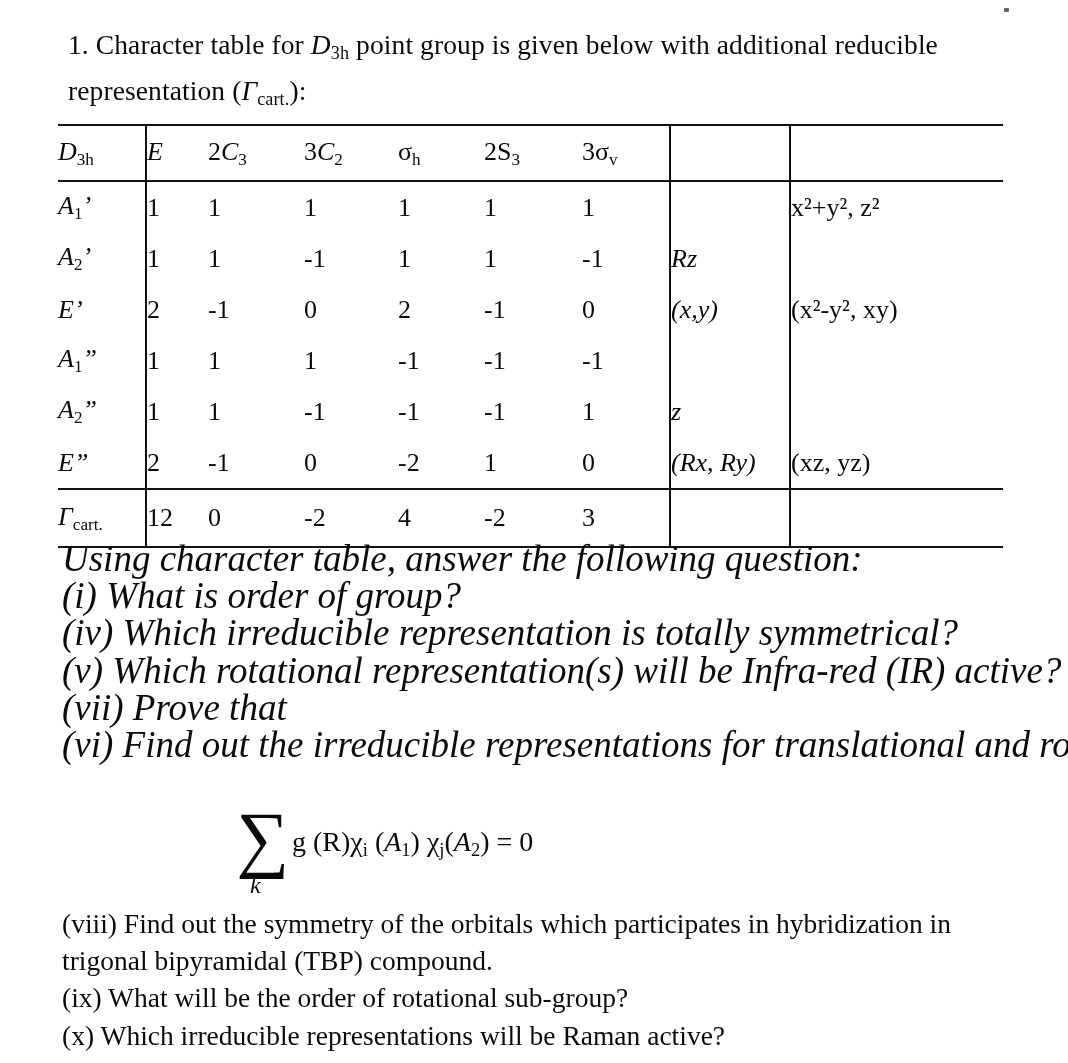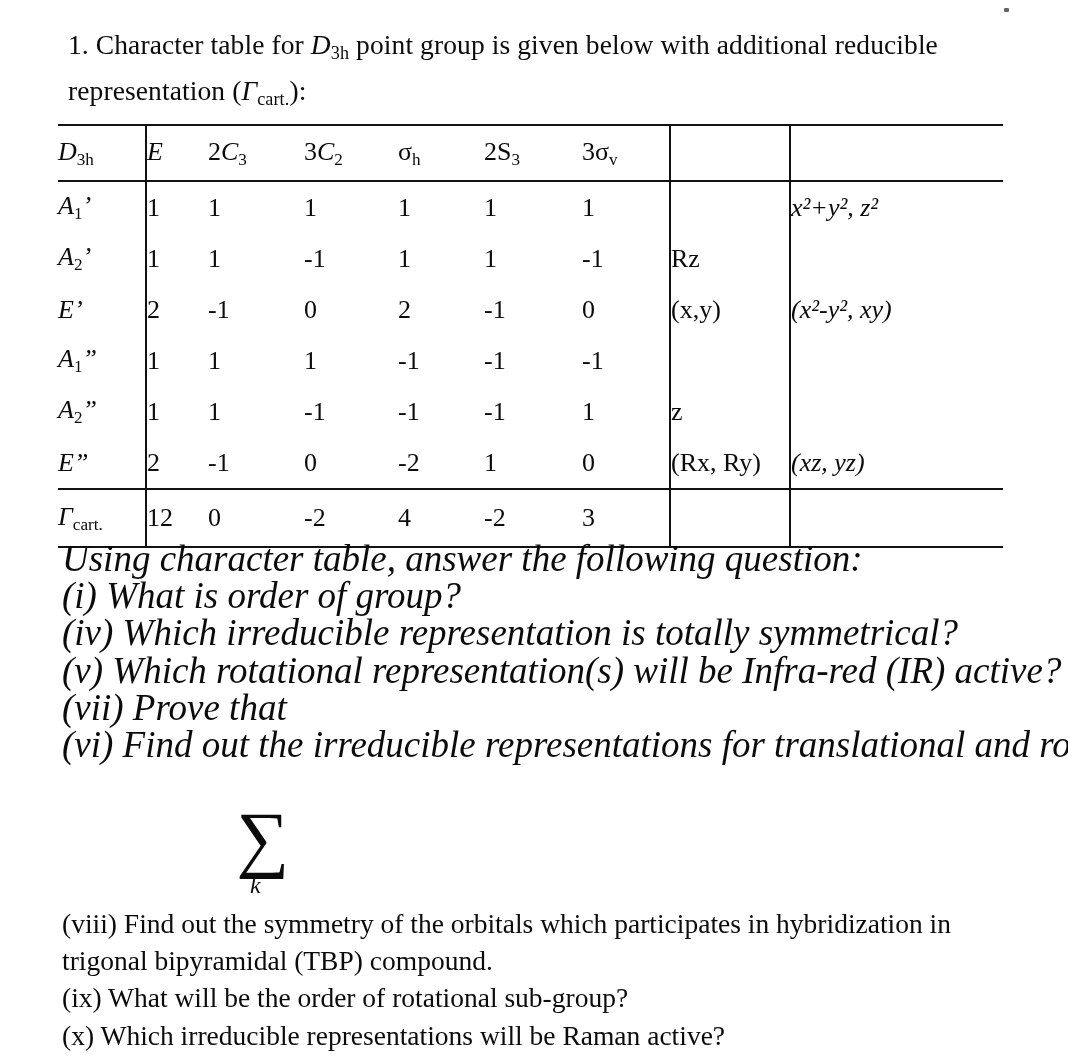--- a/index.html
+++ b/index.html
@@ -81,22 +81,22 @@
 
   
   .row-head td { border-top: 2.6px solid #121212; border-bottom: 2.2px solid #121212; }
   .row-head td.sym { border-bottom: 2.2px solid #121212; }
   .row-gamma td { border-top: 2.2px solid #121212; border-bottom: 2.2px solid #121212; }
 
   td.vleft  { border-left: 2.2px solid #121212; }
 
   .sym  { font-style: italic; padding-left: 6px; }
   .num  { padding-left: 14px; }
-  .lin  { padding-left: 12px; }
-  .quad { padding-left: 12px; font-style: italic; }
+  .lin  { padding-left: 12px; font-style: italic; }
+  .quad { padding-left: 12px; }
 
   tr.data td { height: 51px; }
   tr.row-head td { height: 54px; }
   tr.row-gamma td { height: 56px; }
 
   
   .questions {
     position: absolute;
     left: 62px;
     top: 540px;
@@ -286,20 +286,21 @@
     <span class="q">(v) Which rotational representation(s) will be Infra-red (IR) active?</span>
     <span class="q">(vii) Prove that</span>
     <span class="q">(vi) Find out the irreducible representations for translational and rotational motions.</span>
   </div>
 
   <div class="formula">
     <span class="sigma-group">
       <span class="sigma">∑</span>
       <span class="sigma-sub">k</span>
     </span>
+    <span class="formula-body"><span>g (R)</span><span>χ</span><sub class="sb">i</sub><span> (</span><i class="it">A</i><sub class="sb">1</sub><span>) </span><span>χ</span><sub class="sb">j</sub><span>(</span><i class="it">A</i><sub class="sb">2</sub><span>)</span><span> = 0</span></span>
   </div>
 
   <div class="questions-tail">
     <span class="q">(viii) Find out the symmetry of the orbitals which participates in hybridization in</span>
     <span class="q">trigonal bipyramidal (TBP) compound.</span>
     <span class="q">(ix) What will be the order of rotational sub-group?</span>
     <span class="q">(x) Which irreducible representations will be Raman active?</span>
   </div>
 
 </div>

